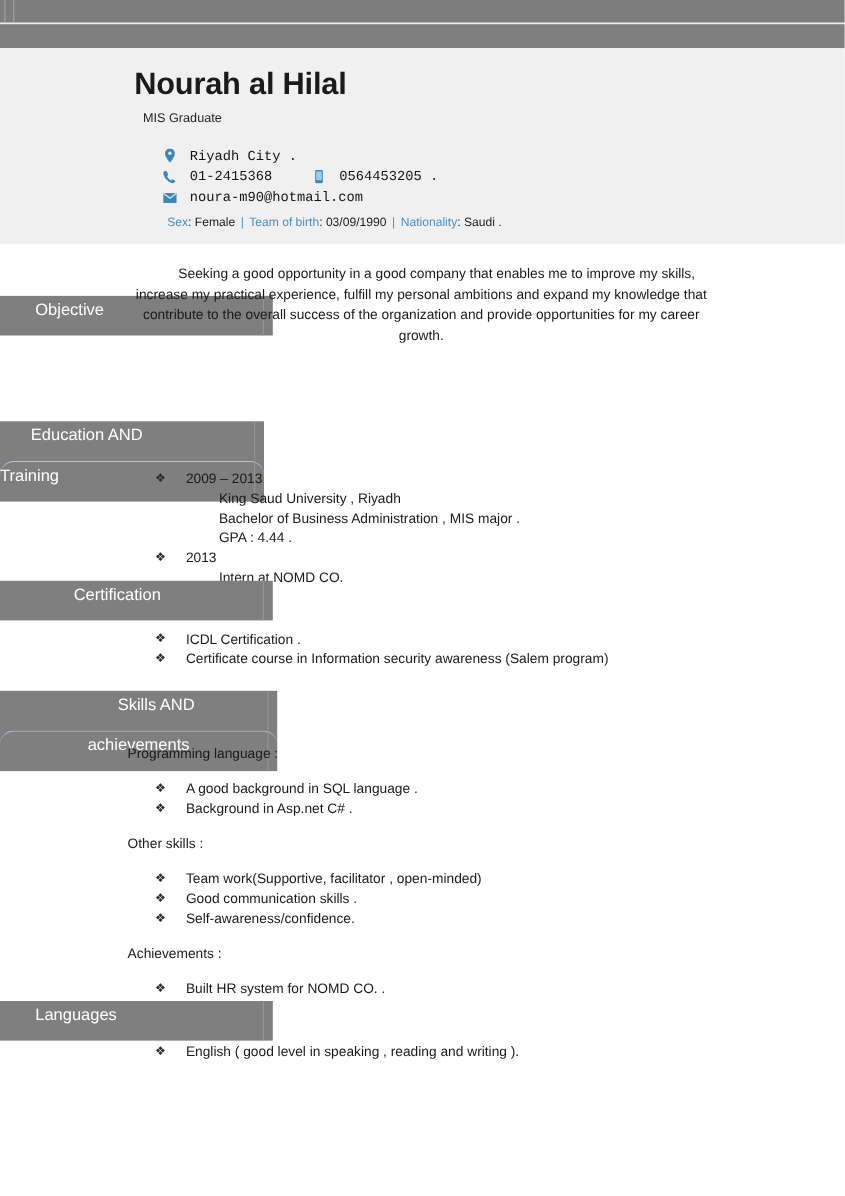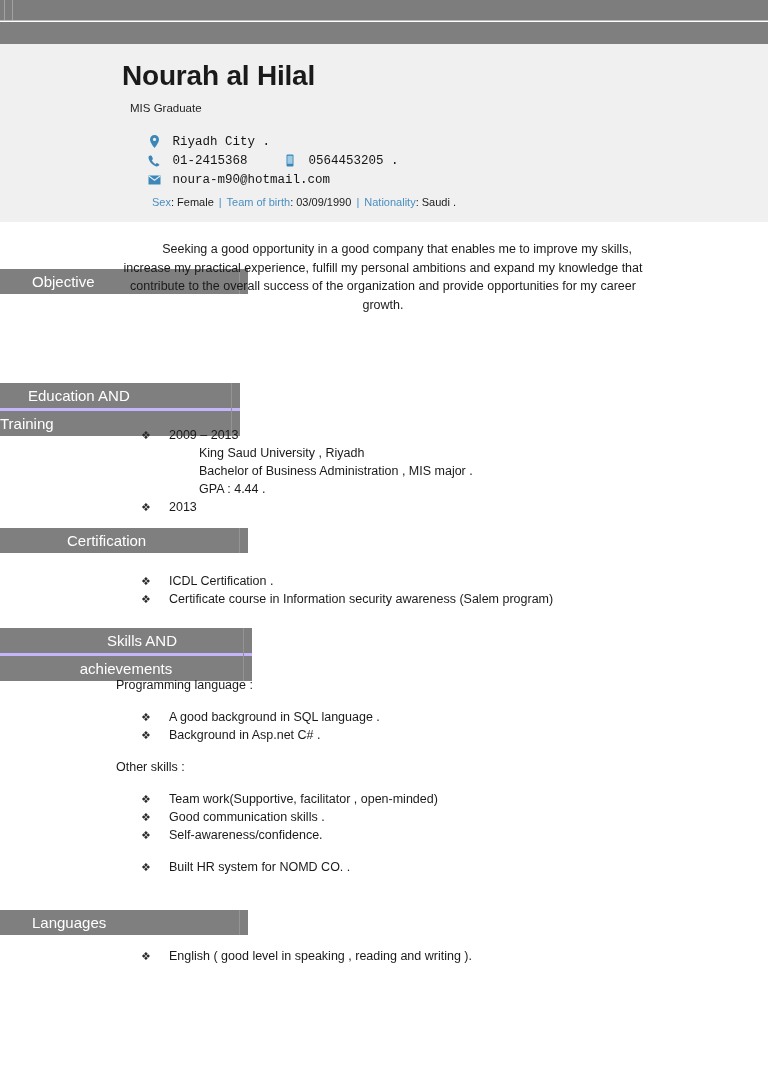--- a/index.html
+++ b/index.html
@@ -125,27 +125,28 @@
 
   
   .bar {
     position: absolute;
     background: #7f7f7f;
     color: #ffffff;
     box-sizing: border-box;
   }
   .bar .bar-line {
     position: relative;
-    height: 25px;
+    height: 36px;
     line-height: 25px;
     font-size: 15px;
     white-space: nowrap;
   }
   .bar .bar-line.second {
-    border-top: 3px solid #c4b5fd;
+    border-top: 1px solid #c4b5fd;
+    border-radius: 13px;
   }
   .bar .edge {
     position: absolute;
     right: 0; top: 0;
     width: 9px;
     height: 100%;
     border-left: 1px solid #949494;
     box-sizing: border-box;
   }
 
@@ -306,20 +307,21 @@
       <li>
         <span class="bu">❖</span>
         <span>2009 – 2013</span>
         <div class="sub-line">King Saud University , Riyadh</div>
         <div class="sub-line">Bachelor of  Business Administration , MIS major .</div>
         <div class="sub-line"> GPA : 4.44 .</div>
       </li>
       <li>
         <span class="bu">❖</span>
         <span>2013</span>
+        <div class="sub-line">Intern at NOMD CO.</div>
       </li>
     </ul>
   </div>
 
   <div class="bar bar-certification">
     <div class="bar-line">Certification</div>
     <div class="edge"></div>
   </div>
 
   <div class="body-text cert-block">
@@ -364,20 +366,21 @@
       <li>
         <span class="bu">❖</span>
         <span>Good  communication skills .</span>
       </li>
       <li>
         <span class="bu">❖</span>
         <span> Self-awareness/confidence.</span>
       </li>
     </ul>
 
+    <div class="group-label">Achievements :</div>
     <ul class="bullets">
       <li>
         <span class="bu">❖</span>
         <span>Built  HR system for NOMD CO. .</span>
       </li>
     </ul>
 
   </div>
 
   <div class="bar bar-languages">

